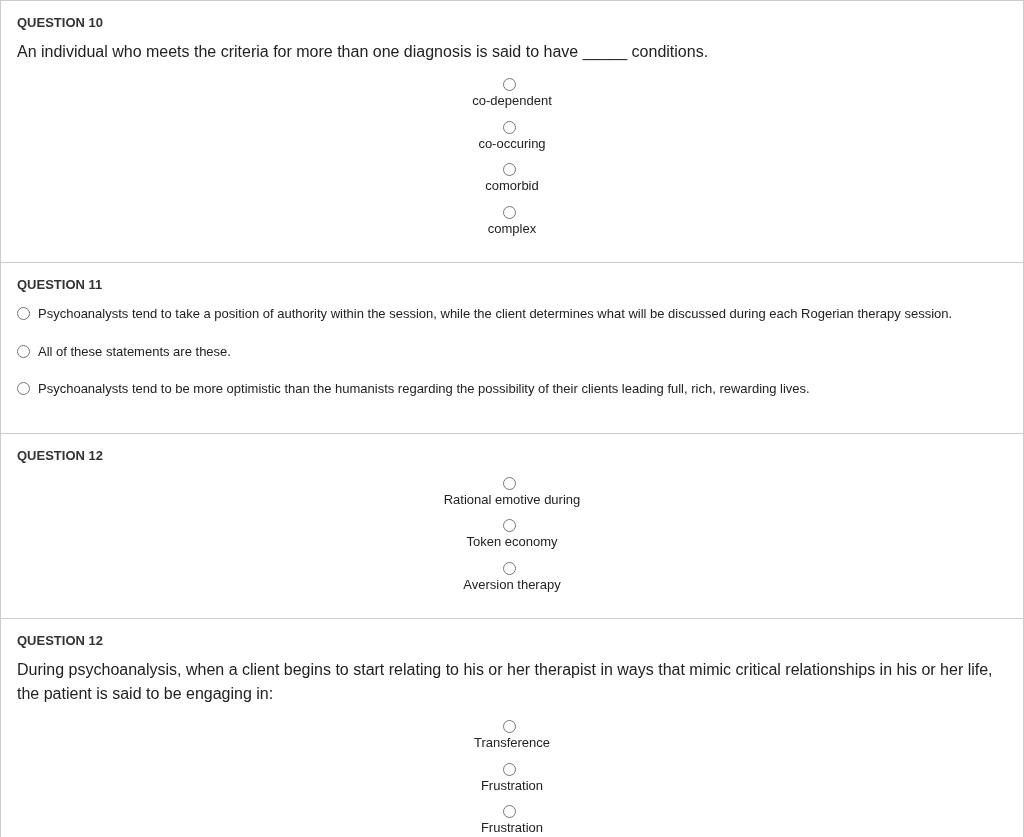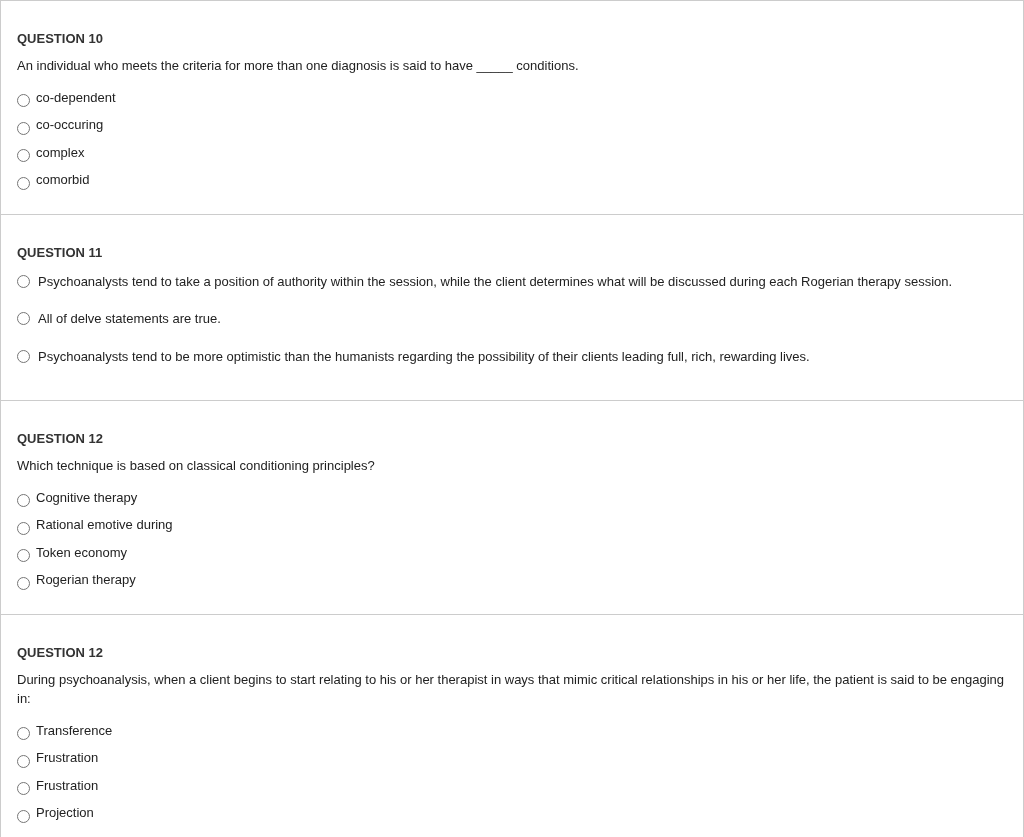--- a/index.html
+++ b/index.html
@@ -13,39 +13,40 @@
       background: #f5f5f5;
       color: #222;
     }
     .page-container {
       background: #fff;
       max-width: 1024px;
       margin: 0 auto;
       border: 1px solid #ccc;
     }
     .question-block {
-      padding: 30px 16px 18px 16px;
+      padding: 14px 16px 18px 16px;
       border-bottom: 1px solid #ccc;
     }
     .question-header {
       font-weight: bold;
       font-size: 13px;
       margin-bottom: 10px;
       color: #333;
     }
     .question-text {
-      font-size: 13px;
+      font-size: 16px;
       margin-bottom: 10px;
       line-height: 1.5;
     }
     .option-row {
       display: flex;
-      align-items: flex-end;
+      align-items: center;
       margin-bottom: 4px;
       padding: 2px 0;
+      flex-direction: column;
     }
     .option-row input[type="radio"] {
       margin-right: 6px;
       margin-top: 2px;
       flex-shrink: 0;
     }
     .option-label {
       font-size: 13px;
       line-height: 1.5;
     }
@@ -77,62 +78,57 @@
     <div class="option-row">
       <input type="radio" name="q10" style="">
       <span class="option-label">co-dependent</span>
     </div>
     <div class="option-row">
       <input type="radio" name="q10" style="">
       <span class="option-label">co-occuring</span>
     </div>
     <div class="option-row">
       <input type="radio" name="q10" style="">
-      <span class="option-label">complex</span>
+      <span class="option-label">comorbid</span>
     </div>
     <div class="option-row">
       <input type="radio" name="q10" style="">
-      <span class="option-label">comorbid</span>
+      <span class="option-label">complex</span>
     </div>
   </div>
 
   <div class="question-block">
     <div class="question-header">QUESTION 11</div>
     <div class="option-row-tall">
       <input type="radio" name="q11" style="">
       <span class="option-label-tall">Psychoanalysts tend to take a position of authority within the session, while the client determines what will be discussed during each Rogerian therapy session.</span>
     </div>
     <div class="option-row-tall">
       <input type="radio" name="q11" style="">
-      <span class="option-label-tall">All of delve statements are true.</span>
+      <span class="option-label-tall">All of these statements are these.</span>
     </div>
     <div class="option-row-tall">
       <input type="radio" name="q11" style="">
       <span class="option-label-tall">Psychoanalysts tend to be more optimistic than the humanists regarding the possibility of their clients leading full, rich, rewarding lives.</span>
     </div>
   </div>
 
   <div class="question-block">
     <div class="question-header">QUESTION 12</div>
-    <div class="question-text">Which technique is based on classical conditioning principles?</div>
-    <div class="option-row">
-      <input type="radio" name="q12" style="">
-      <span class="option-label">Cognitive therapy</span>
-    </div>
     <div class="option-row">
       <input type="radio" name="q12" style="">
       <span class="option-label">Rational emotive during</span>
     </div>
     <div class="option-row">
       <input type="radio" name="q12" style="">
       <span class="option-label">Token economy</span>
     </div>
     <div class="option-row">
       <input type="radio" name="q12" style="">
-      <span class="option-label">Rogerian therapy</span>
+      <span class="option-label">Aversion therapy</span>
     </div>
   </div>
 
   <div class="question-block">
     <div class="question-header">QUESTION 12</div>
     <div class="question-text">During psychoanalysis, when a client begins to start relating to his or her therapist in ways that mimic critical relationships in his or her life, the patient is said to be engaging in:</div>
     <div class="option-row">
       <input type="radio" name="q13" style="">
       <span class="option-label">Transference</span>
     </div>

